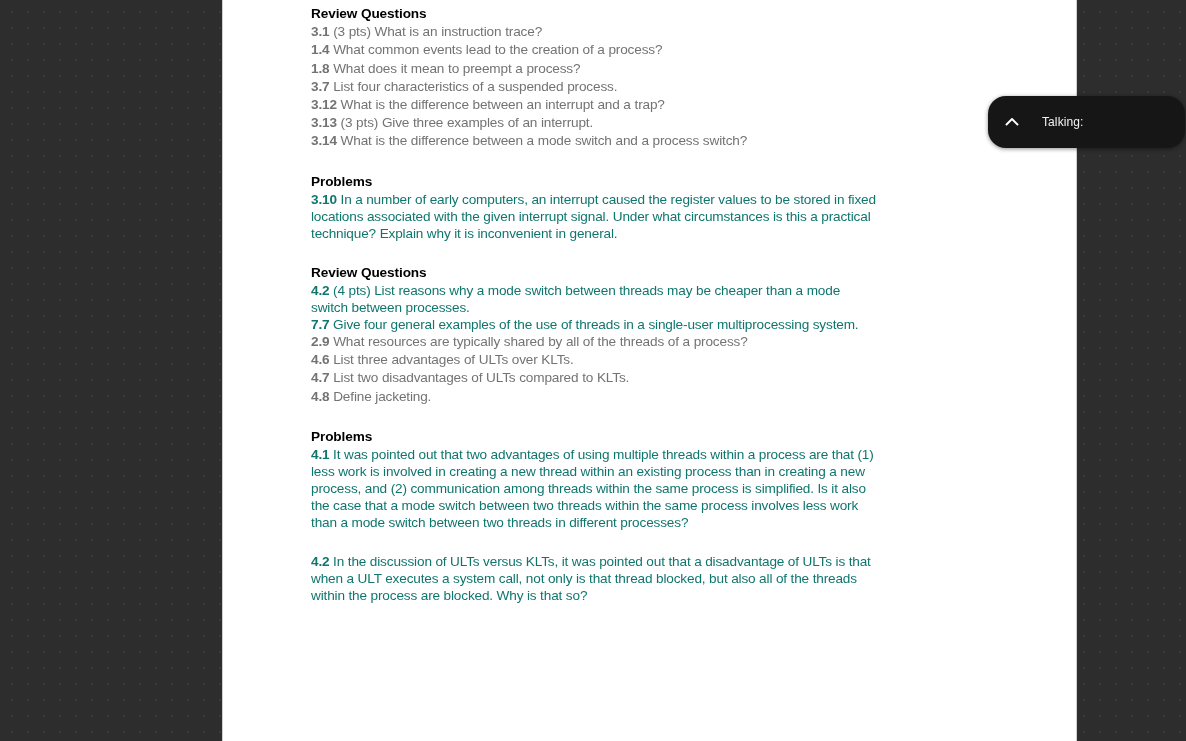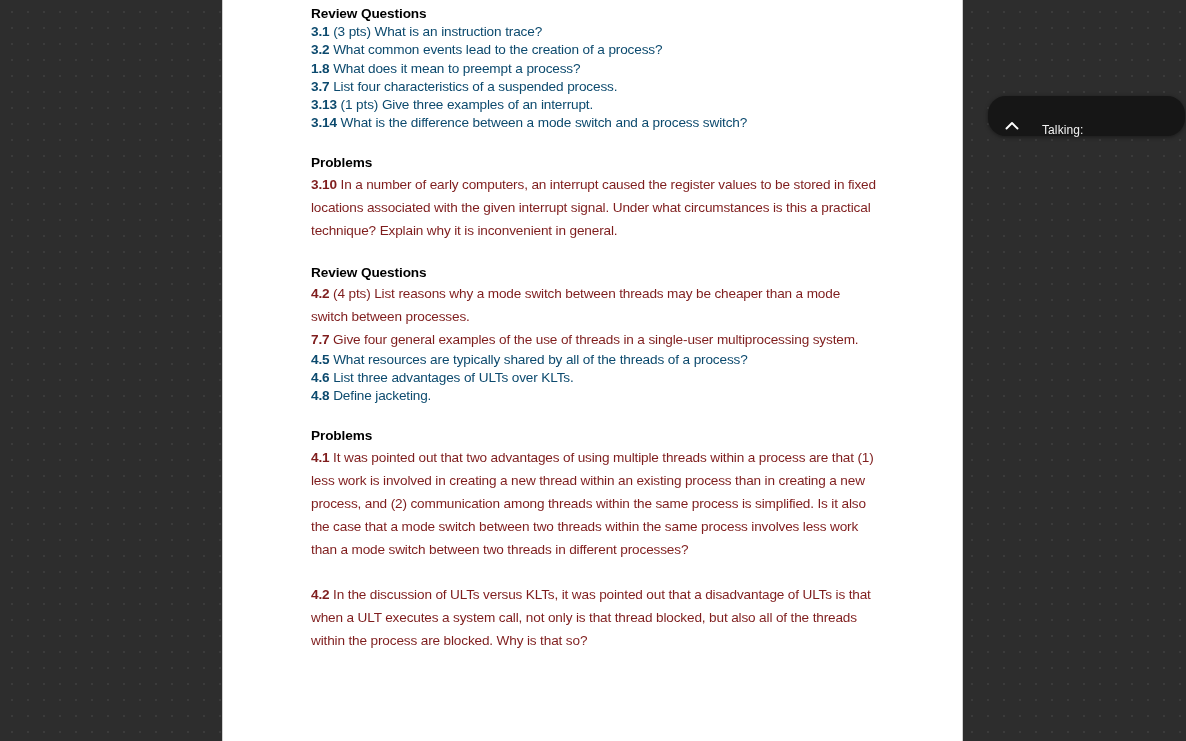--- a/index.html
+++ b/index.html
@@ -19,21 +19,21 @@
     background-size: 16px 16px;
     background-position: 4px 4px;
     position: relative;
   }
 
   
   #document-page {
     position: absolute;
     left: 222px;
     top: 0;
-    width: 741px;
+    width: 855px;
     height: 741px;
     background: #ffffff;
     border-left: 1px solid #cfcfcf;
     border-right: 1px solid #cfcfcf;
     overflow: hidden;
   }
   #page-content {
     position: absolute;
     left: 88px;
     top: 0;
@@ -47,57 +47,57 @@
     font-size: 13.6px;
     font-weight: bold;
     color: #000000;
     line-height: 18.2px;
     margin: 0;
     letter-spacing: -0.1px;
   }
 
   .qline {
     font-size: 13.6px;
-    color: #0c4a6e;
+    color: #737373;
     line-height: 18.2px;
     margin: 0;
     letter-spacing: -0.15px;
     word-spacing: 0.1px;
   }
   .qnum {
     font-weight: bold;
   }
   .para {
     font-size: 13.6px;
-    color: #7f1d1d;
-    line-height: 23px;
+    color: #0f766e;
+    line-height: 17px;
     margin: 0;
     letter-spacing: -0.15px;
     text-align: left;
   }
 
   
   #block-review-3 { padding-top: 5px; }
 
   #block-problems-3 { margin-top: 22px; }
   #block-review-4  { margin-top: 22px; }
   #block-problems-4 { margin-top: 22px; }
   #block-problem-42 { margin-top: 22px; }
 
   
   #talking-widget {
     position: absolute;
     left: 988px;
     top: 96px;
     width: 197px;
-    height: 40px;
+    height: 52px;
     background: #161616;
     border-radius: 18px;
     display: flex;
-    align-items: flex-end;
+    align-items: center;
     padding: 0 14px;
     box-shadow: 0 1px 4px rgba(0,0,0,0.45);
   }
   #chevron-up-icon {
     width: 20px;
     height: 20px;
     flex: 0 0 auto;
     display: flex;
     align-items: center;
     justify-content: center;
@@ -114,38 +114,40 @@
 </style>
 </head>
 <body>
 
 <div id="document-page">
   <div id="page-content">
 
     <div class="block" id="block-review-3">
       <p class="heading">Review Questions</p>
       <p class="qline"><span class="qnum">3.1</span> <span>(3 pts) What is an instruction trace?</span></p>
-      <p class="qline"><span class="qnum">3.2</span> <span>What common events lead to the creation of a process?</span></p>
+      <p class="qline"><span class="qnum">1.4</span> <span>What common events lead to the creation of a process?</span></p>
       <p class="qline"><span class="qnum">1.8</span> <span>What does it mean to preempt a process?</span></p>
       <p class="qline"><span class="qnum">3.7</span> <span>List four characteristics of a suspended process.</span></p>
-      <p class="qline"><span class="qnum">3.13</span> <span>(1 pts) Give three examples of an interrupt.</span></p>
+      <p class="qline"><span class="qnum">3.12</span> <span>What is the difference between an interrupt and a trap?</span></p>
+      <p class="qline"><span class="qnum">3.13</span> <span>(3 pts) Give three examples of an interrupt.</span></p>
       <p class="qline"><span class="qnum">3.14</span> <span>What is the difference between a mode switch and a process switch?</span></p>
     </div>
 
     <div class="block" id="block-problems-3">
       <p class="heading">Problems</p>
       <p class="para"><span class="qnum">3.10</span> <span>In a number of early computers, an interrupt caused the register values to be stored in fixed locations associated with the given interrupt signal. Under what circumstances is this a practical technique? Explain why it is inconvenient in general.</span></p>
     </div>
 
     <div class="block" id="block-review-4">
       <p class="heading">Review Questions</p>
       <p class="para"><span class="qnum">4.2</span> <span>(4 pts) List reasons why a mode switch between threads may be cheaper than a mode switch between processes.</span></p>
       <p class="para"><span class="qnum">7.7</span> <span>Give four general examples of the use of threads in a single-user multiprocessing system.</span></p>
-      <p class="qline"><span class="qnum">4.5</span> <span>What resources are typically shared by all of the threads of a process?</span></p>
+      <p class="qline"><span class="qnum">2.9</span> <span>What resources are typically shared by all of the threads of a process?</span></p>
       <p class="qline"><span class="qnum">4.6</span> <span>List three advantages of ULTs over KLTs.</span></p>
+      <p class="qline"><span class="qnum">4.7</span> <span>List two disadvantages of ULTs compared to KLTs.</span></p>
       <p class="qline"><span class="qnum">4.8</span> <span>Define jacketing.</span></p>
     </div>
 
     <div class="block" id="block-problems-4">
       <p class="heading">Problems</p>
       <p class="para"><span class="qnum">4.1</span> <span>It was pointed out that two advantages of using multiple threads within a process are that (1) less work is involved in creating a new thread within an existing process than in creating a new process, and (2) communication among threads within the same process is simplified. Is it also the case that a mode switch between two threads within the same process involves less work than a mode switch between two threads in different processes?</span></p>
     </div>
 
     <div class="block" id="block-problem-42">
       <p class="para"><span class="qnum">4.2</span> <span>In the discussion of ULTs versus KLTs, it was pointed out that a disadvantage of ULTs is that when a ULT executes a system call, not only is that thread blocked, but also all of the threads within the process are blocked. Why is that so?</span></p>

